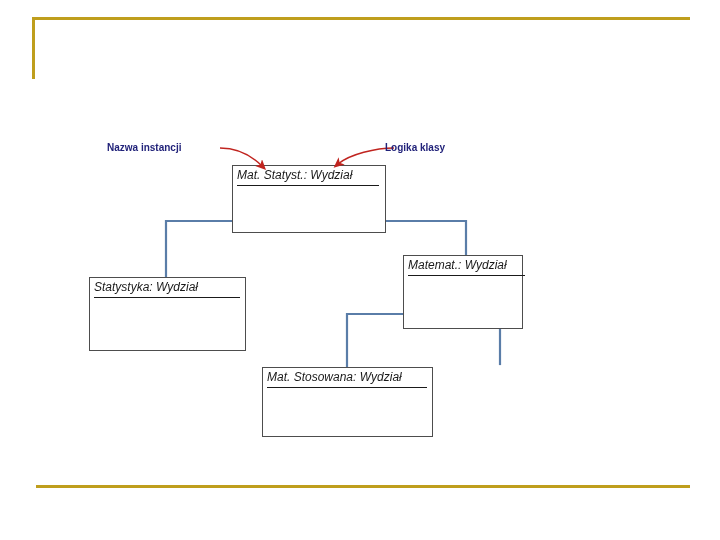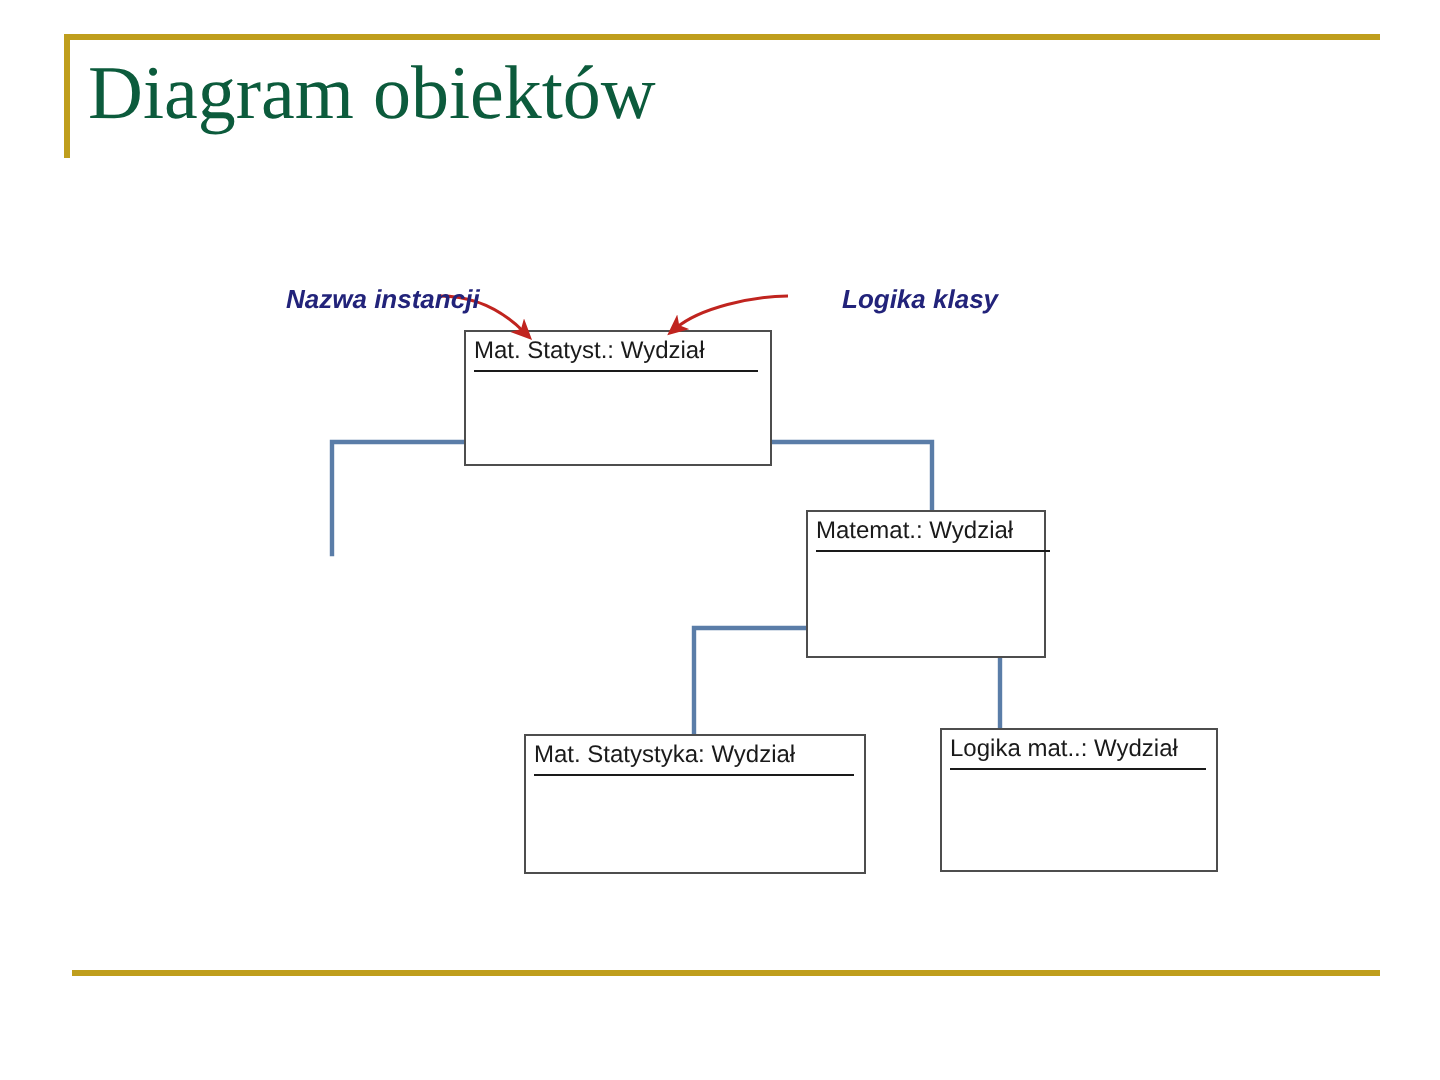--- a/index.html
+++ b/index.html
@@ -79,48 +79,46 @@
   }
   .obj-title {
     position: absolute;
     left: 4px;
     top: 2px;
     font-family: "Liberation Sans", sans-serif;
     font-size: 12px;
     line-height: 15px;
     color: #1a1a1a;
     white-space: nowrap;
+    font-style: italic;
   }
   .obj-rule {
     position: absolute;
     left: 4px;
     height: 1px;
     background: #1a1a1a;
   }
 
   
   .annot-label {
     position: absolute;
     font-family: "Liberation Sans", sans-serif;
-    font-size: 13px;
+    font-size: 10px;
     font-weight: bold;
-    font-style: italic;
     color: #22237a;
     white-space: nowrap;
-    margin-left: 36px;
   }
 </style>
 </head>
 <body>
 
 <div id="slide">
 
   <div id="title-rule-top"></div>
   <div id="title-rule-left"></div>
-  <div id="page-title">Diagram obiektów</div>
   <div id="title-rule-bottom"></div>
 
   <div id="diagram">
 
     <svg id="connector-layer" viewBox="0 0 720 540" width="720" height="540" xmlns="http://www.w3.org/2000/svg">
       <g fill="none" stroke="#5a7da8" stroke-width="2.2" stroke-linecap="square" stroke-linejoin="miter">
 
         <path d="M 232,221 L 166,221 L 166,277"></path>
 
         <path d="M 385,221 L 466,221 L 466,255"></path>
@@ -129,35 +127,35 @@
 
         <path d="M 500,328 L 500,364"></path>
       </g>
     </svg>
 
     <div class="obj-box" style="left:232px; top:165px; width:154px; height:68px;">
       <div class="obj-title">Mat. Statyst.: Wydział</div>
       <div class="obj-rule" style="top:19px; width:142px;"></div>
     </div>
 
+    <div class="obj-box" style="left:89px; top:277px; width:157px; height:74px;">
+      <div class="obj-title">Statystyka: Wydział</div>
+      <div class="obj-rule" style="top:19px; width:146px;"></div>
+    </div>
 
     <div class="obj-box" style="left:403px; top:255px; width:120px; height:74px;">
       <div class="obj-title">Matemat.: Wydział</div>
       <div class="obj-rule" style="top:19px; width:117px;"></div>
     </div>
 
     <div class="obj-box" style="left:262px; top:367px; width:171px; height:70px;">
-      <div class="obj-title">Mat. Statystyka: Wydział</div>
+      <div class="obj-title">Mat. Stosowana: Wydział</div>
       <div class="obj-rule" style="top:19px; width:160px;"></div>
     </div>
 
-    <div class="obj-box" style="left:470px; top:364px; width:139px; height:72px;">
-      <div class="obj-title">Logika mat..: Wydział</div>
-      <div class="obj-rule" style="top:19px; width:128px;"></div>
-    </div>
 
     <svg id="arrow-layer" viewBox="0 0 720 540" width="720" height="540" xmlns="http://www.w3.org/2000/svg">
       <defs>
         <marker id="redhead" markerWidth="7" markerHeight="7" refX="3.2" refY="3.2" orient="auto" markerUnits="strokeWidth">
           <path d="M 0,0 L 7,3.2 L 0,6.4 L 1.8,3.2 Z" fill="#c0241f"></path>
         </marker>
       </defs>
       <g fill="none" stroke="#c0241f" stroke-width="1.5">
         <path d="M 220,148 C 238,148 252,156 262,166" marker-end="url(#redhead)"></path>
         <path d="M 394,148 C 376,148 350,154 338,164" marker-end="url(#redhead)"></path>

